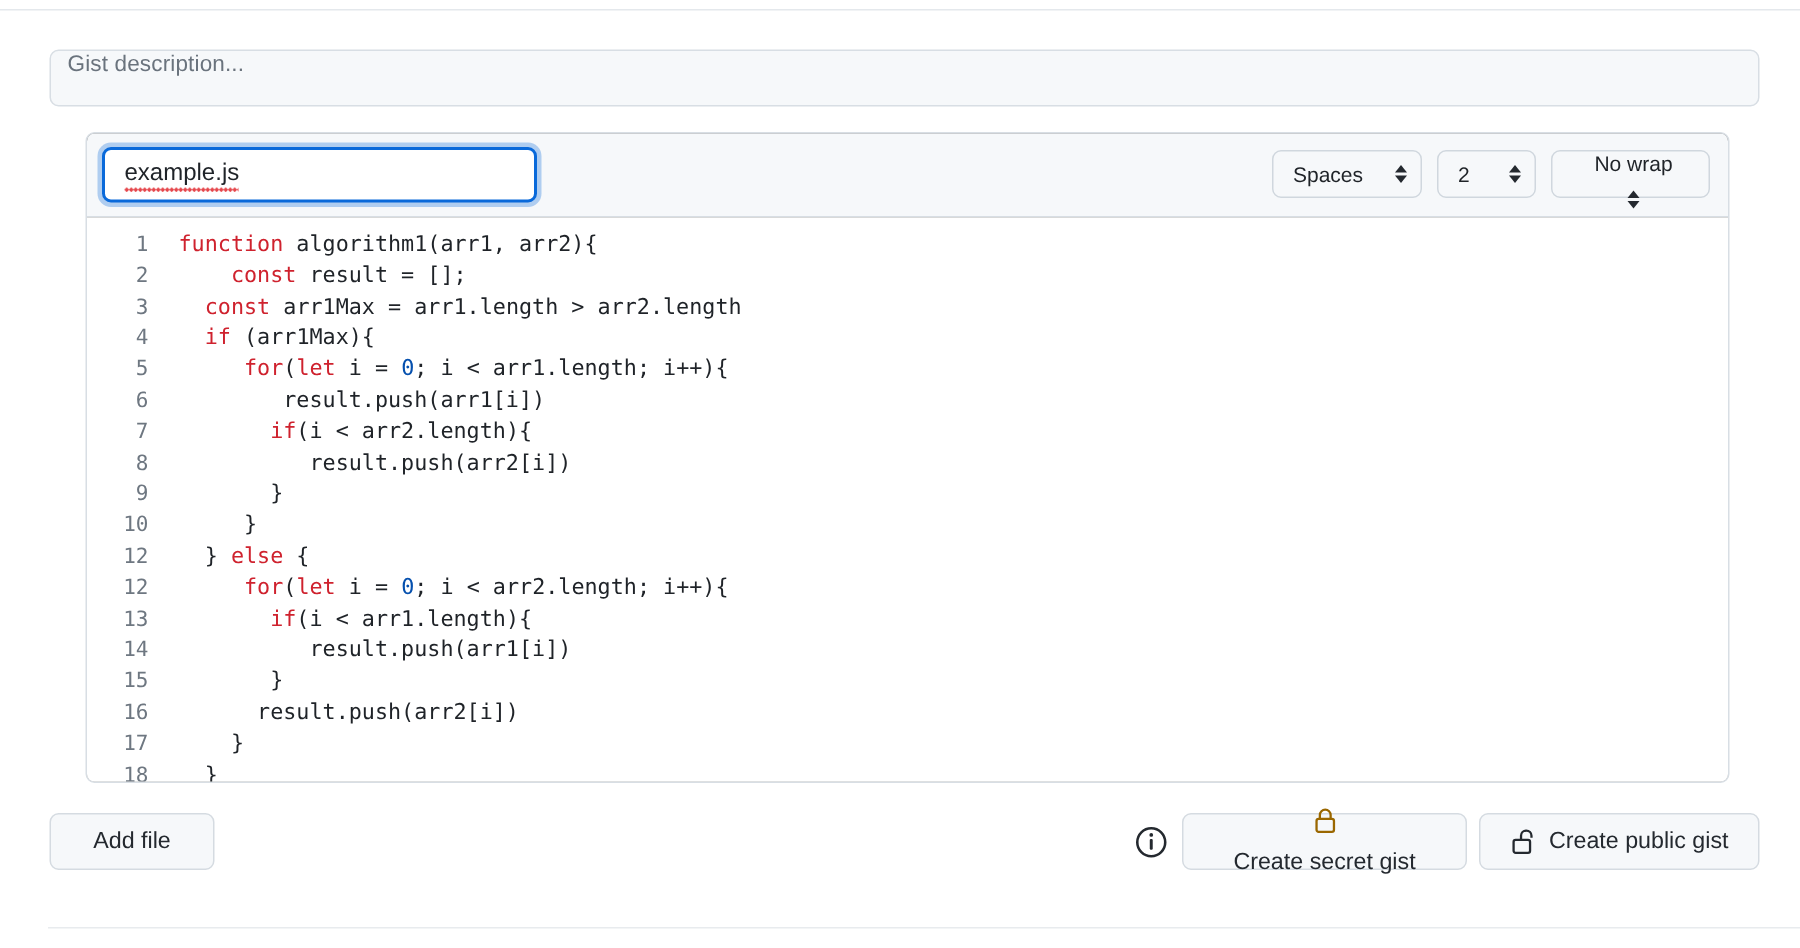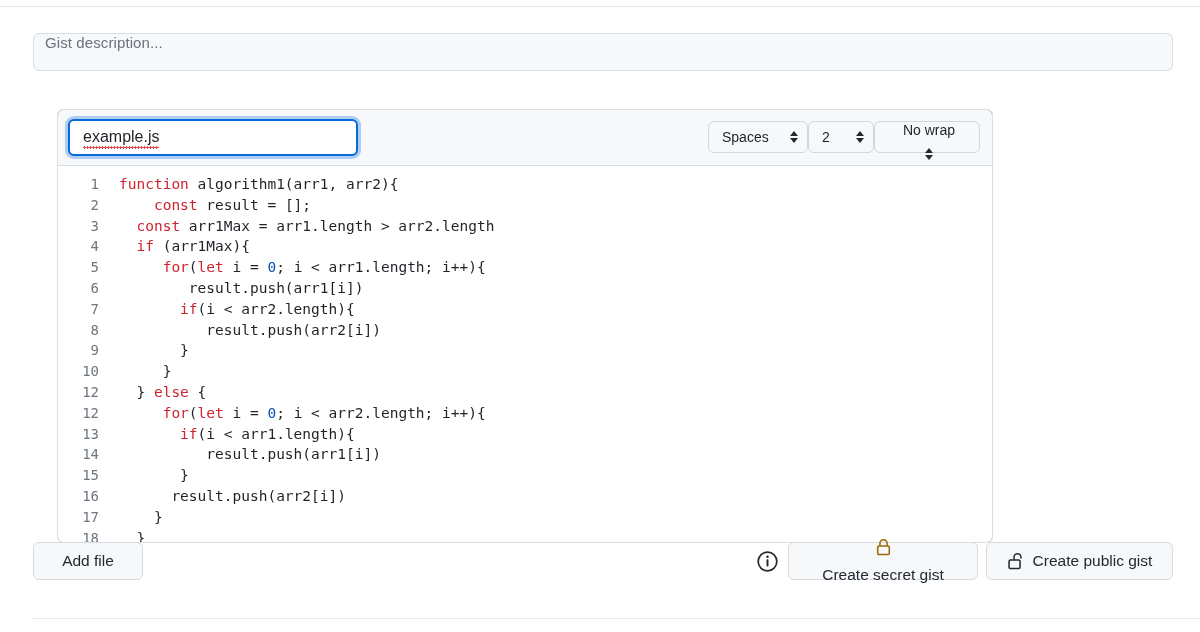--- a/index.html
+++ b/index.html
@@ -46,28 +46,27 @@
     padding: 0 11px;
     font-size: 15px;
     color: #6a737d;
     letter-spacing: .1px;
   }
 
   
   .editor {
     position: absolute;
     left: 57px; top: 88px;
-    width: 936px;
+    width: 1096px;
     height: 434px;
     box-sizing: border-box;
     border: 1px solid #d8dee4;
     border-radius: 6px;
     background: #a3a3a3;
     overflow: hidden;
-    margin-top: 21px;
   }
   .editor-header {
     position: relative;
     height: 55px;
     background: #f6f8fa;
     border-bottom: 1px solid #d8dee4;
     border-radius: 5px 5px 0 0;
   }
   .filename-wrap {
     position: absolute;
@@ -101,20 +100,21 @@
     height: 3px;
     background-image: radial-gradient(circle at 1.5px 1.5px, #e5484d 1.2px, transparent 1.4px);
     background-size: 3px 3px;
     background-repeat: repeat-x;
   }
 
   .header-controls {
     position: absolute;
     right: 12px; top: 11px;
     display: flex;
+    gap: 10px;
     align-items: center;
   }
   .select-box {
     box-sizing: border-box;
     height: 32px;
     background: #f6f8fa;
     border: 1px solid #d0d7de;
     border-radius: 6px;
     display: flex;
     align-items: center;

